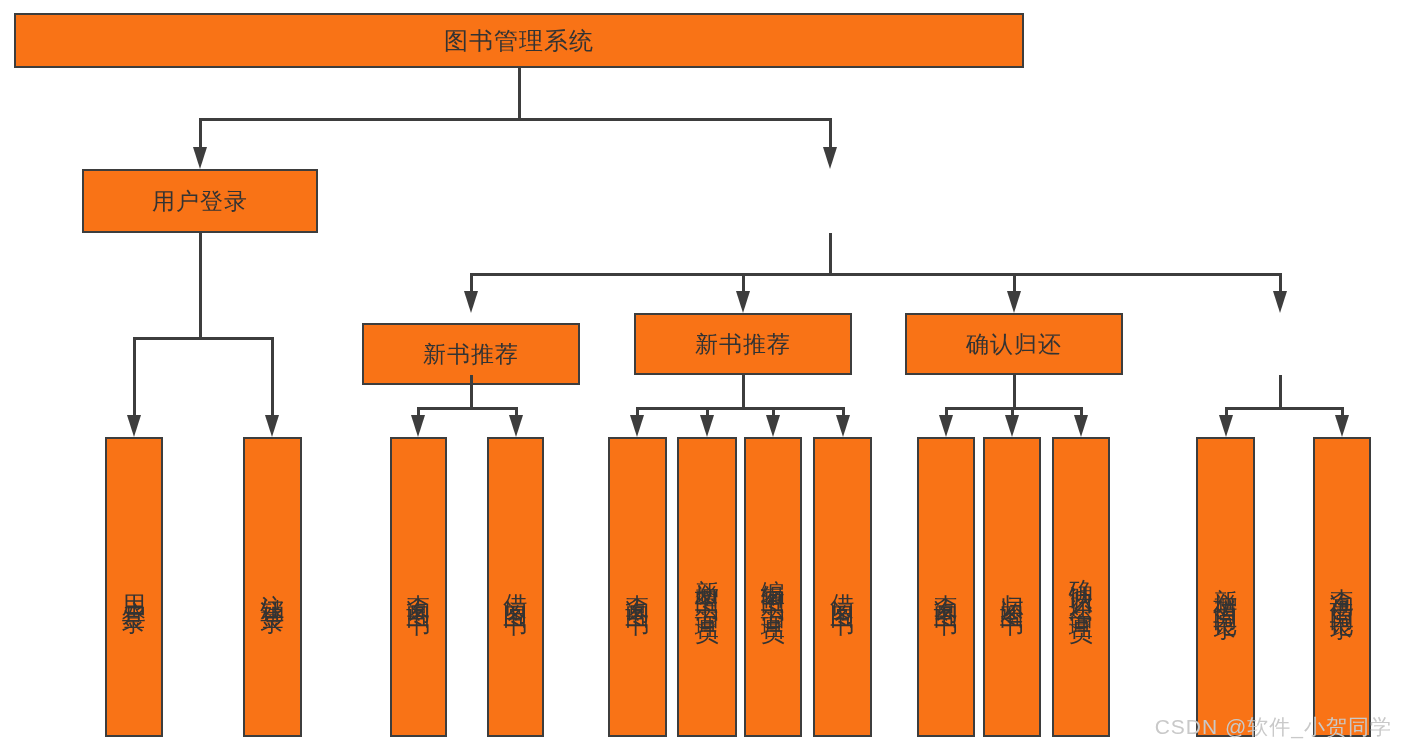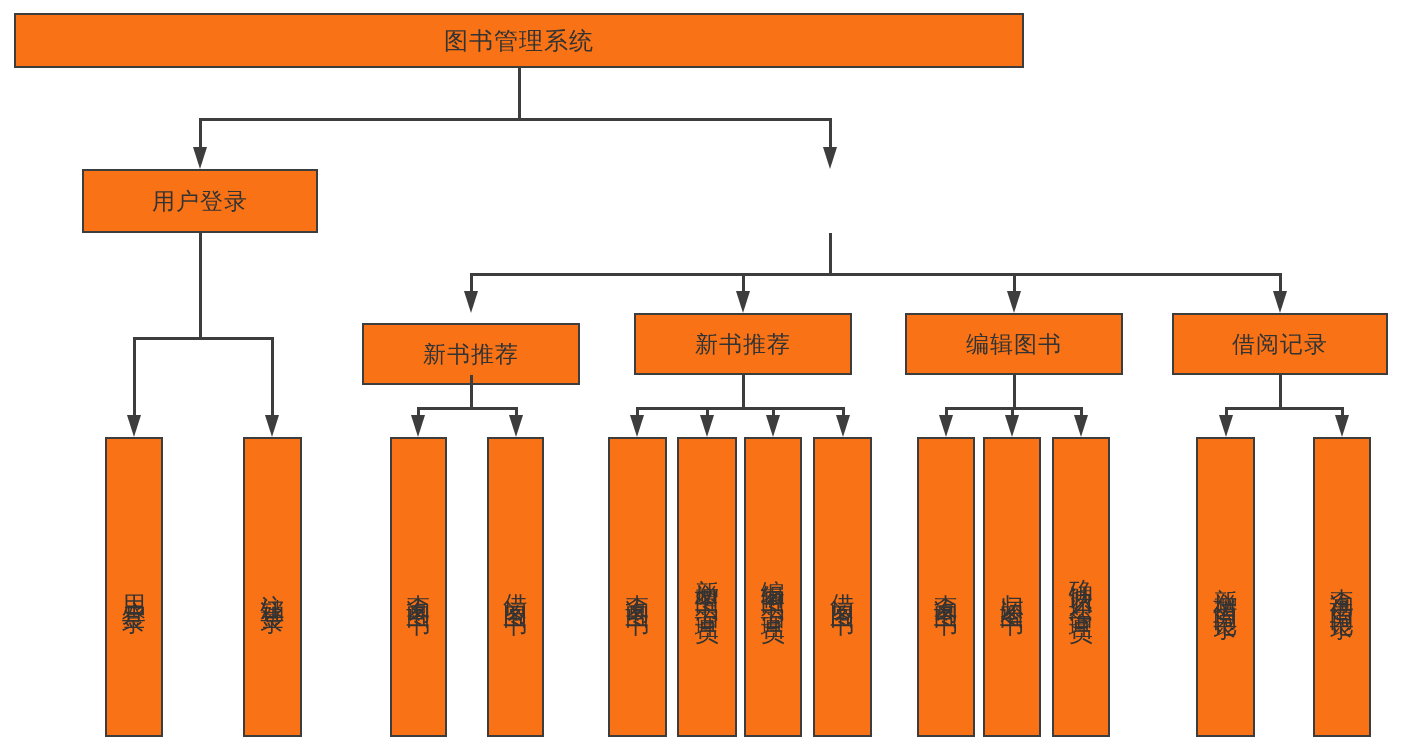--- a/index.html
+++ b/index.html
@@ -92,24 +92,21 @@
   <div class="vline" style="left:1279px;top:275px;height:17px;"></div>
   <div class="arrow" style="left:1273px;top:291px;"></div>
 
   <div class="box" style="left:362px;top:323px;width:218px;height:62px;">
     <span class="hlabel">新书推荐</span>
   </div>
   <div class="box" style="left:634px;top:313px;width:218px;height:62px;">
     <span class="hlabel">新书推荐</span>
   </div>
   <div class="box" style="left:905px;top:313px;width:218px;height:62px;">
-    <span class="hlabel">编辑图书</span>
-  </div>
-  <div class="box" style="left:1172px;top:313px;width:216px;height:62px;">
-    <span class="hlabel">借阅记录</span>
+    <span class="hlabel">确认归还</span>
   </div>
 
   <div class="vline" style="left:470px;top:375px;height:34px;"></div>
   <div class="hline" style="left:417px;top:407px;width:101px;"></div>
   <div class="vline" style="left:417px;top:409px;height:8px;"></div>
   <div class="arrow" style="left:411px;top:415px;"></div>
   <div class="vline" style="left:515px;top:409px;height:8px;"></div>
   <div class="arrow" style="left:509px;top:415px;"></div>
 
   <div class="vline" style="left:742px;top:375px;height:34px;"></div>
@@ -176,14 +173,15 @@
     <span class="vlabel">确认归还（管理员）</span>
   </div>
 
   <div class="box" style="left:1196px;top:437px;width:59px;height:300px;">
     <span class="vlabel">新增借阅记录</span>
   </div>
   <div class="box" style="left:1313px;top:437px;width:58px;height:300px;">
     <span class="vlabel">查询借阅记录</span>
   </div>
 
+  <div class="watermark">CSDN @软件_小贺同学</div>
 
 </div>
 
 </body></html>

